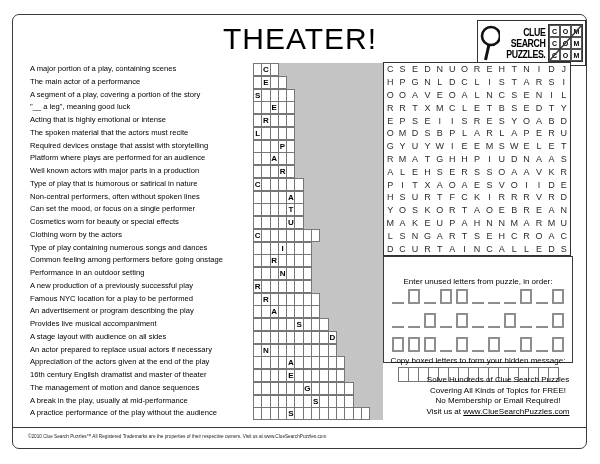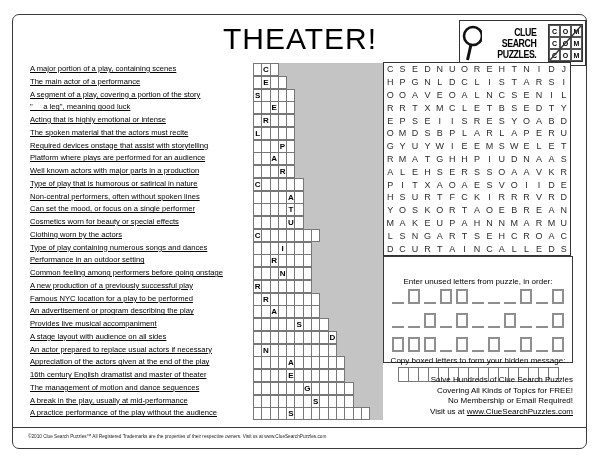--- a/index.html
+++ b/index.html
@@ -4,31 +4,31 @@
 <style>
   html,body{margin:0;padding:0;background:#e8e8e8;}
   #page{position:relative;width:600px;height:464px;background:#ffffff;
         font-family:"Liberation Sans",sans-serif;color:#000;overflow:hidden;}
   .page-border{position:absolute;left:12px;top:14px;width:573px;height:433px;
         border:1px solid #3a3a3a;border-radius:7px;}
   .title{position:absolute;left:0;top:22px;width:600px;text-align:center;
         font-size:30px;font-weight:400;letter-spacing:1px;}
   
   .logo{position:absolute;right:14px;top:20px;height:42px;border:1px solid #333;
-        display:flex;align-items:center;padding:1px 2px;background:#fff;gap:10px;}
+        display:flex;align-items:center;padding:1px 2px;background:#fff;gap:1px;}
   .logo-text{text-align:right;font-weight:bold;font-size:10px;line-height:11px;
         letter-spacing:-0.5px;transform:scaleX(.88);transform-origin:right center;}
   .com-grid{position:relative;display:grid;grid-template-columns:repeat(3,11px);
         grid-auto-rows:12px;border:1px solid #333;margin-left:2px;}
   .com-cell{border:0.5px solid #555;display:flex;align-items:center;justify-content:center;
         font-size:7px;font-weight:bold;}
   .com-diag{position:absolute;left:0;top:0;width:100%;height:100%;}
   
   .clues{position:absolute;left:30px;top:63px;width:225px;}
-  .clue-item{height:12.75px;line-height:12.75px;font-size:7.6px;white-space:nowrap;text-decoration:underline;}
+  .clue-item{height:12.75px;line-height:12.75px;font-size:7.6px;white-space:nowrap;}
   
   .agrid{position:absolute;left:253px;top:63px;width:130px;height:357px;background:#c4c4c4;}
   .arow{position:absolute;left:0;display:flex;height:13.2px;}
   .acell{width:9.3px;box-sizing:border-box;background:#fff;border:1px solid #777;
         margin-left:-1px;display:flex;align-items:center;justify-content:center;
         font-size:8px;font-weight:600;color:#000;}
   .acell:first-child{margin-left:0;}
   
   .wsearch{position:absolute;left:383px;top:62px;width:188px;height:194px;
         border:1px solid #333;box-sizing:border-box;display:grid;
@@ -43,21 +43,21 @@
   .slotrow1{margin-top:3px;} .slotrow2{margin-top:9px;} .slotrow3{margin-top:9px;}
   .slot{width:12px;height:15px;box-sizing:border-box;}
   .sbox{border:2px solid #8f8f8f;}
   .sline{border-bottom:2px solid #8f8f8f;}
   .copylabel{margin-top:4px;}
   .strip{display:flex;justify-content:center;margin-top:2px;}
   .stripcell{width:11px;height:15px;box-sizing:border-box;border:1px solid #777;
         margin-left:-1px;background:#fff;}
   .stripcell:first-child{margin-left:0;}
   
-  .promo{position:absolute;left:383px;top:375px;width:190px;text-align:right;
+  .promo{position:absolute;left:403px;top:375px;width:190px;text-align:center;
         font-size:8px;line-height:10.5px;}
   .url{text-decoration:underline;}
   
   .divider{position:absolute;left:12px;top:427px;width:574px;border-top:1px solid #3a3a3a;}
   .copyright{position:absolute;left:28px;top:433px;font-size:6px;color:#222;
         white-space:nowrap;transform:scaleX(.78);transform-origin:left top;}
 </style>
 </head>
 <body>
 
@@ -101,22 +101,22 @@
       <div class="clue-item">The spoken material that the actors must recite</div>
       <div class="clue-item">Required devices onstage that assist with storytelling</div>
       <div class="clue-item">Platform where plays are performed for an audience</div>
       <div class="clue-item">Well known actors with major parts in a production</div>
       <div class="clue-item">Type of play that is humorous or satirical in nature</div>
       <div class="clue-item">Non-central performers, often without spoken lines</div>
       <div class="clue-item">Can set the mood, or focus on a single performer</div>
       <div class="clue-item">Cosmetics worn for beauty or special effects</div>
       <div class="clue-item">Clothing worn by the actors</div>
       <div class="clue-item">Type of play containing numerous songs and dances</div>
+      <div class="clue-item">Common feeling among performers before going onstage</div>
       <div class="clue-item">Performance in an outdoor setting</div>
-      <div class="clue-item">Common feeling among performers before going onstage</div>
       <div class="clue-item">A new production of a previously successful play</div>
       <div class="clue-item">Famous NYC location for a play to be performed</div>
       <div class="clue-item">An advertisement or program describing the play</div>
       <div class="clue-item">Provides live musical accompaniment</div>
       <div class="clue-item">A stage layout with audience on all sides</div>
       <div class="clue-item">An actor prepared to replace usual actors if necessary</div>
       <div class="clue-item">Appreciation of the actors given at the end of the play</div>
       <div class="clue-item">16th century English dramatist and master of theater</div>
       <div class="clue-item">The management of motion and dance sequences</div>
       <div class="clue-item">A break in the play, usually at mid-performance</div>

